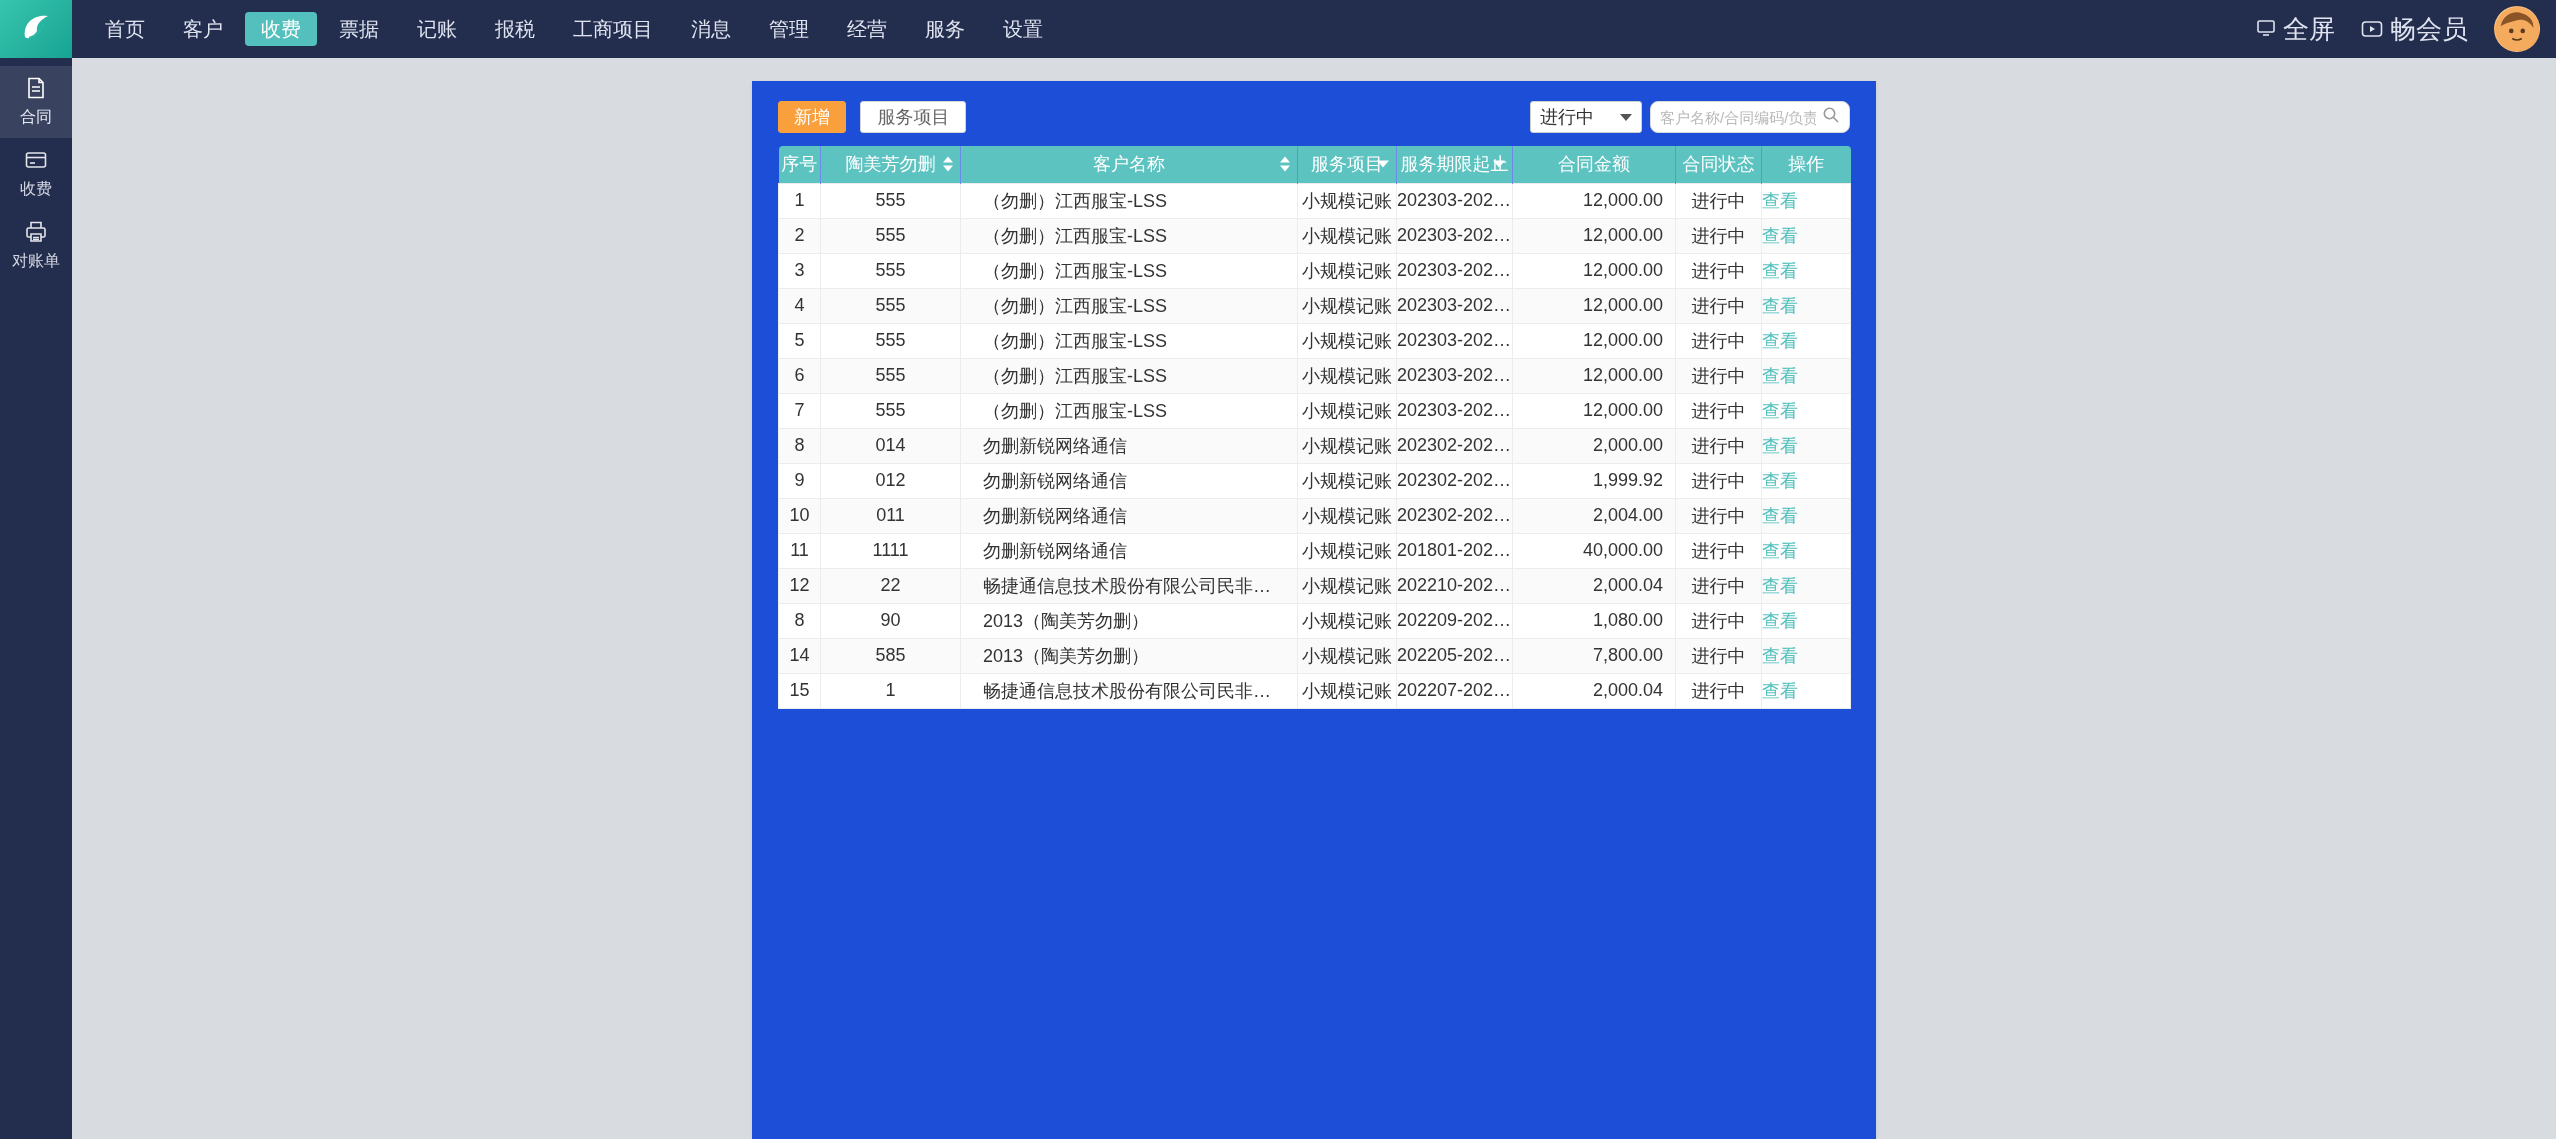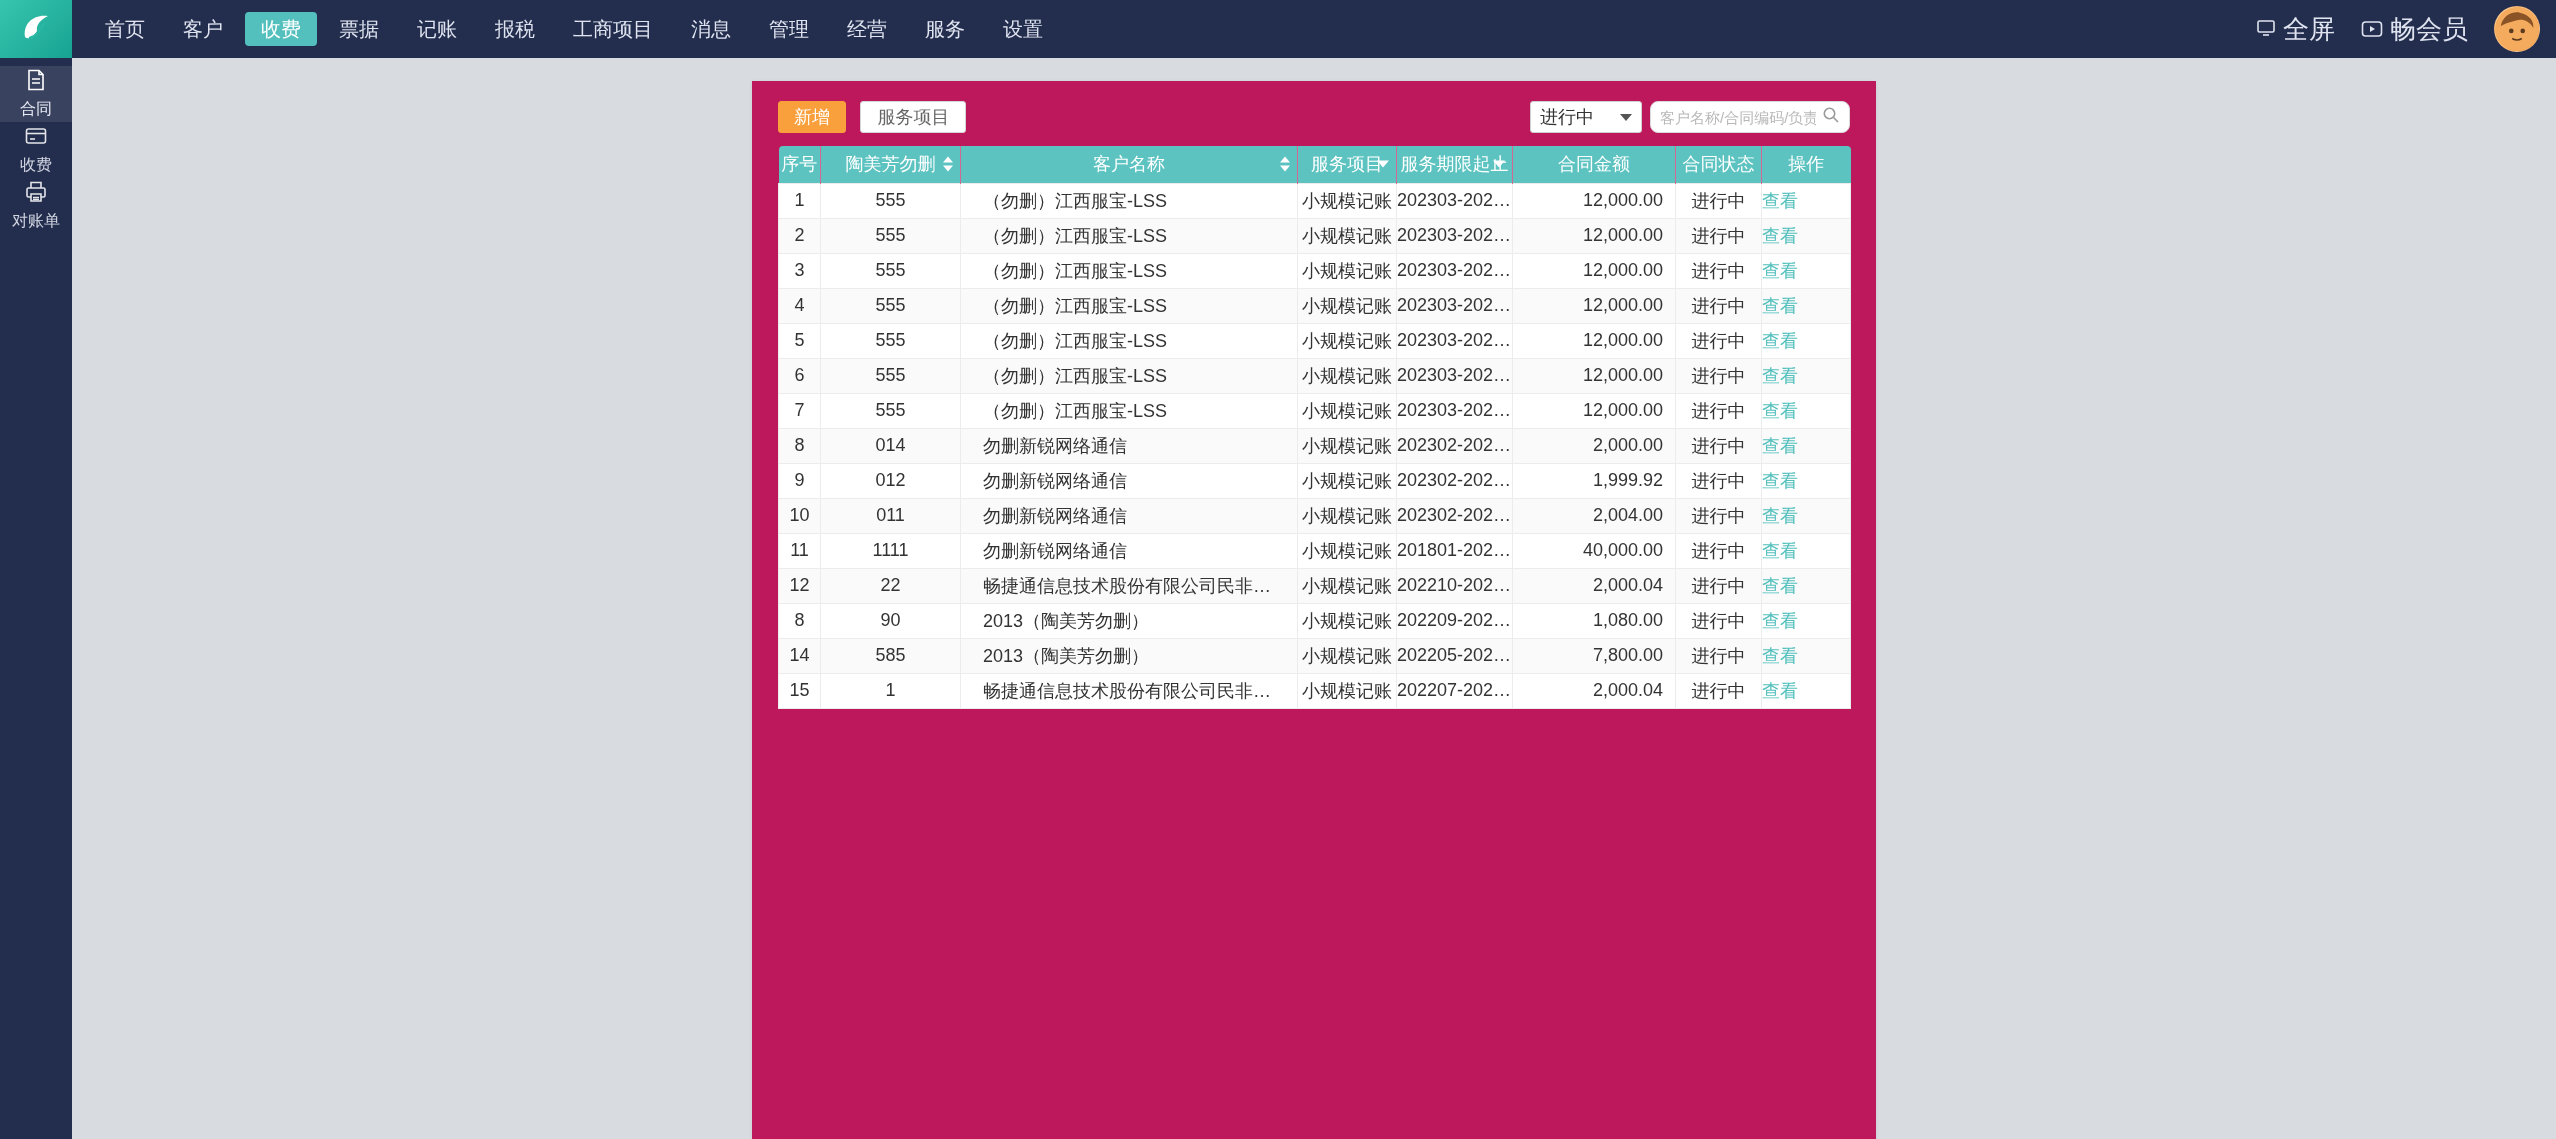--- a/index.html
+++ b/index.html
@@ -42,32 +42,32 @@
     border:1px solid rgba(255,255,255,.25);
     display:flex; align-items:center; justify-content:center;
   }
 
   
   .sidebar {
     position:absolute; top:58px; left:0; bottom:0; width:72px;
     background:#232d4d; padding-top:8px; display:flex; flex-direction:column; align-items:stretch;
   }
   .side-item {
-    height:56px; display:flex; flex-direction:column; align-items:center;
+    height:72px; display:flex; flex-direction:column; align-items:center;
     justify-content:center; gap:7px; color:#e8ebf4; font-size:16px; cursor:pointer;
     opacity:.88;
   }
   .side-item.active { background:rgba(255,255,255,.10); opacity:1; }
   .side-item svg { display:block; }
 
   
   .content { position:absolute; top:58px; left:72px; right:0; bottom:0; background:#d8dbe0; }
   .panel {
     position:absolute; top:23px; left:680px; width:1124px; bottom:0;
-    background:#be185d; padding:20px 26px 0 26px;
+    background:#1d4ed8; padding:20px 26px 0 26px;
     box-shadow:0 1px 4px rgba(0,0,0,.08);
   }
 
   
   .toolbar { position:relative; height:34px; margin-bottom:11px; }
   .btn { display:inline-flex; align-items:center; justify-content:center; height:32px;
     border-radius:3px; font-size:18px; cursor:pointer; vertical-align:top; }
   .btn-add { background:#f9a03c; color:#fff; padding:0 15px; border:1px solid #f9a03c; }
   .btn-service { background:#fff; color:#666; padding:0 16px; border:1px solid #d5d5d5; margin-left:10px; }
   .toolbar-right { position:absolute; right:0; top:0; display:flex; gap:8px; align-items:center; }

